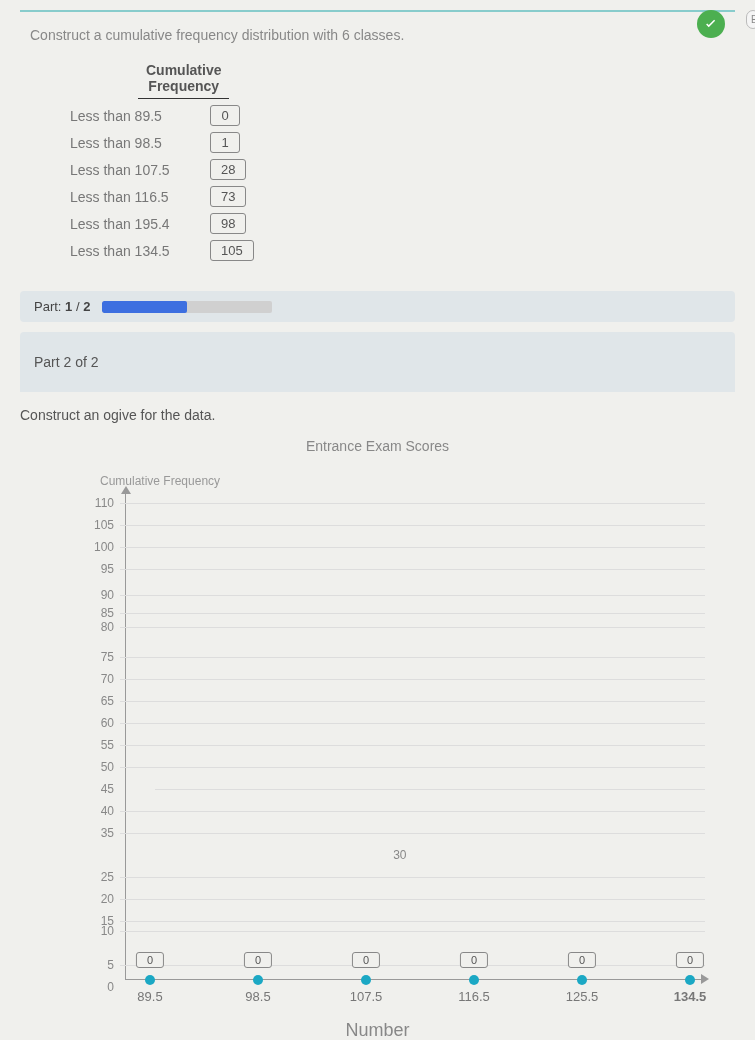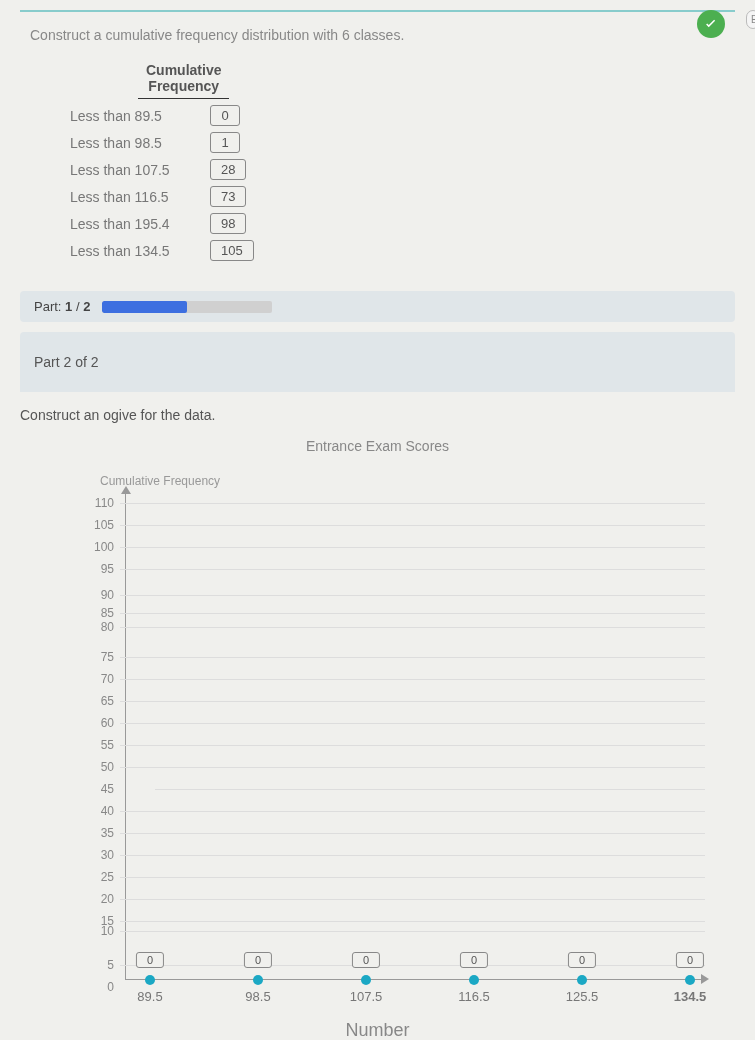--- a/index.html
+++ b/index.html
@@ -161,21 +161,21 @@
           <div class="grid-line"></div>
         </div>
         <div class="y-tick-row" style="top: 312px;">
           <div class="y-tick-label">40</div>
           <div class="grid-line"></div>
         </div>
         <div class="y-tick-row" style="top: 334px;">
           <div class="y-tick-label">35</div>
           <div class="grid-line"></div>
         </div>
-        <div class="y-tick-row" style="top: 356px;">
+        <div class="y-tick-row" style="top: 356px; flex-direction: column;">
           <div class="y-tick-label">30</div>
           <div class="grid-line"></div>
         </div>
         <div class="y-tick-row" style="top: 378px;">
           <div class="y-tick-label">25</div>
           <div class="grid-line"></div>
         </div>
         <div class="y-tick-row" style="top: 400px;">
           <div class="y-tick-label">20</div>
           <div class="grid-line"></div>

